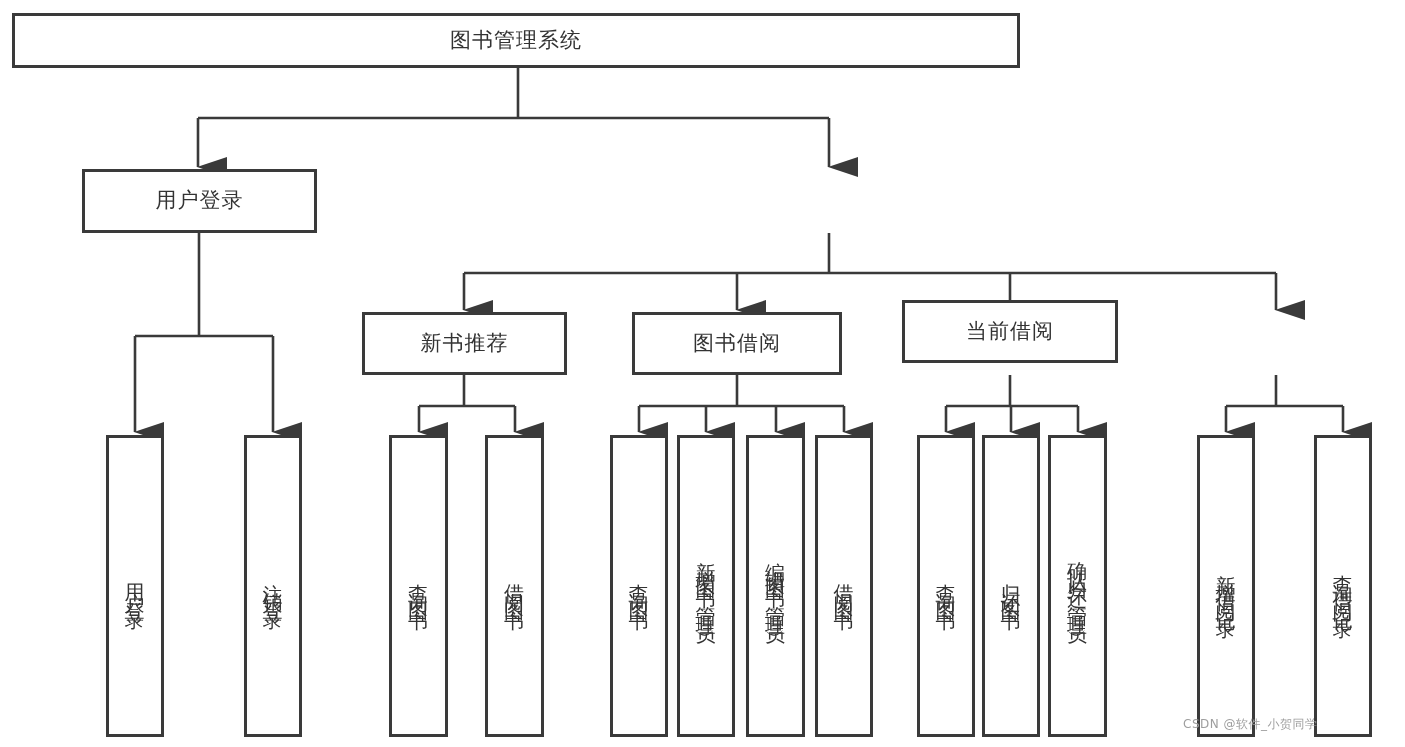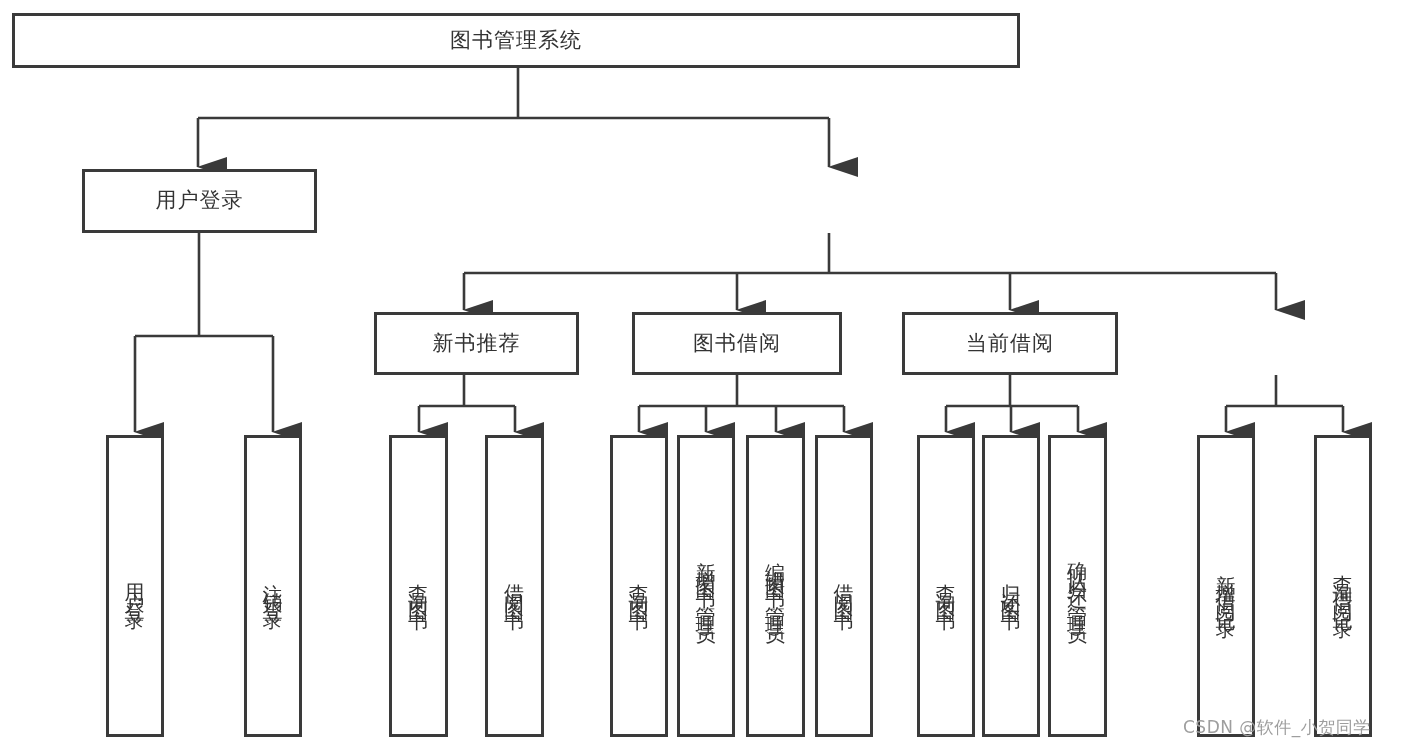--- a/index.html
+++ b/index.html
@@ -37,21 +37,21 @@
     writing-mode:vertical-rl;
     text-orientation:mixed;
     font-size:20px;
     letter-spacing:9px;
     padding:6px 0;
   }
   .watermark{
     position:absolute;
     z-index:5;
     color:var(--watermark);
-    font-size:17px;
+    font-size:12px;
     letter-spacing:0.5px;
     white-space:nowrap;
   }
 </style>
 </head>
 <body>
 
 <div class="stage">
 
   <svg class="wires" width="1405" height="747" viewBox="0 0 1405 747">
@@ -92,23 +92,23 @@
 
     <path class="wire" d="M1276 375 V406 M1226 406 H1343"></path>
     <path class="wire" d="M1226 406 V432" marker-end="url(#arrow)"></path>
     <path class="wire" d="M1343 406 V432" marker-end="url(#arrow)"></path>
   </svg>
 
   <div class="node" style="left:12px;top:13px;width:1008px;height:55px;">图书管理系统</div>
 
   <div class="node" style="left:82px;top:169px;width:235px;height:64px;">用户登录</div>
 
-  <div class="node" style="left:362px;top:312px;width:205px;height:63px;margin-left:12px;">新书推荐</div>
+  <div class="node" style="left:362px;top:312px;width:205px;height:63px;">新书推荐</div>
   <div class="node" style="left:632px;top:312px;width:210px;height:63px;">图书借阅</div>
-  <div class="node" style="left:902px;top:312px;width:216px;height:63px;">当前借阅</div>
+  <div class="node" style="left:902px;top:300px;width:216px;height:63px;">当前借阅</div>
 
   <div class="node leaf" style="left:106px;">用户登录</div>
   <div class="node leaf" style="left:244px;">注销登录</div>
 
   <div class="node leaf" style="left:389px;width:59px;">查询图书</div>
   <div class="node leaf" style="left:485px;width:59px;">借阅图书</div>
 
   <div class="node leaf" style="left:610px;">查询图书</div>
   <div class="node leaf" style="left:677px;">新增图书（管理员）</div>
   <div class="node leaf" style="left:746px;width:59px;">编辑图书（管理员）</div>

